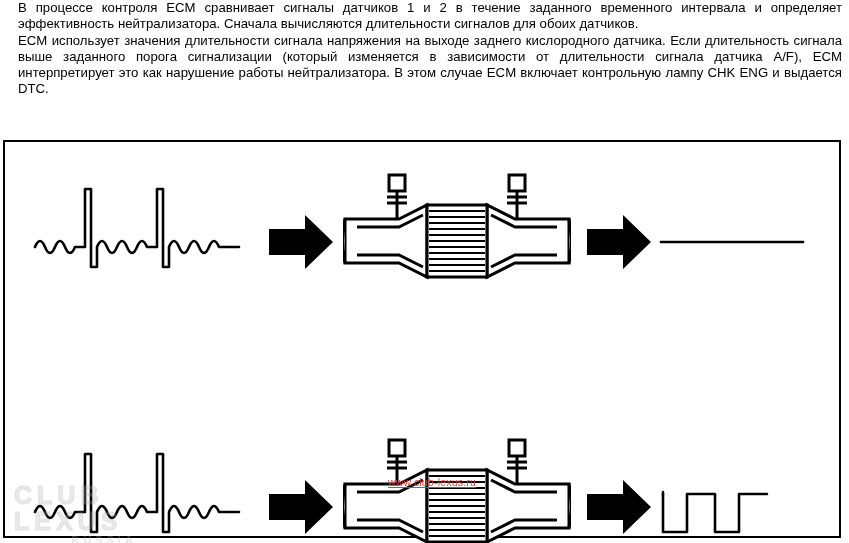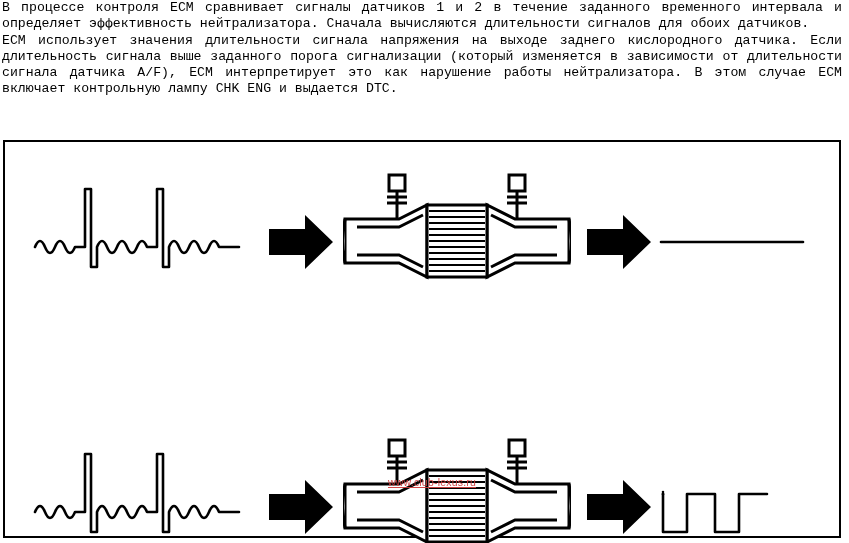--- a/index.html
+++ b/index.html
@@ -24,22 +24,21 @@
     position: absolute;
     top: 0px;
     left: 2px;
     width: 840px;
     font-size: 13.2px;
     line-height: 16.1px;
     text-align: justify;
     text-justify: inter-word;
   }
   .para {
-    margin: 0 0 0 0;
-    font-family: Liberation Mono, monospace;
+    margin: 0 0 0 16px;
   }
   .para + .para {
     margin-top: 1px;
   }
   .figure-box {
     position: absolute;
     left: 3px;
     top: 140px;
     width: 838px;
     height: 398px;
@@ -282,17 +281,21 @@
                      M6,62 L6,62"></path>
             <path d="M6,62 L6,62"></path>
             <path d="M6,62 L6,100 L30,100 L30,62
                      L30,62 L58,62 L58,100 L82,100 L82,62
                      L110,62"></path>
           </g>
         </svg>
       </div>
     </div>
 
+    <div class="watermark-main">
+      <div class="wm-text">CLUB LEXUS</div>
+      <div class="wm-sub">RUSSIA</div>
+    </div>
 
     <div class="watermark-url">www.club-lexus.ru</div>
 
   </div>
 </div>
 
 </body></html>

